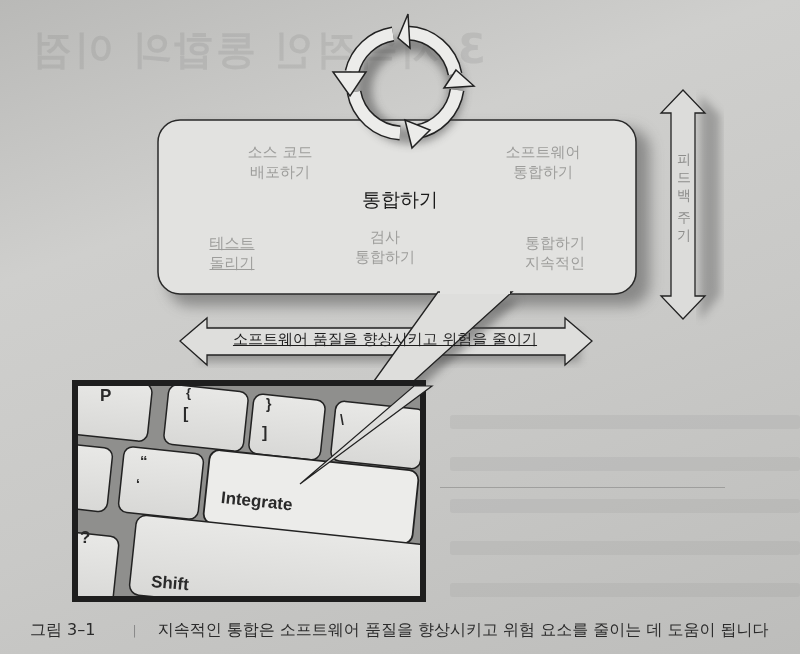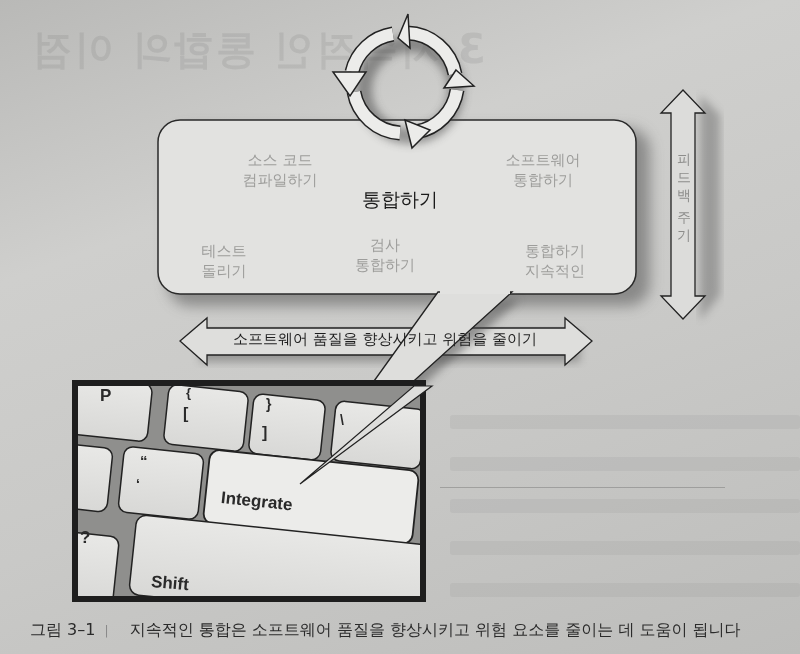--- a/index.html
+++ b/index.html
@@ -16,40 +16,39 @@
     }
     .ghost-lines { position: absolute; left: 440px; top: 415px; width: 360px; height: 190px; }
     .ghost-line { height: 14px; margin: 0 0 28px 10px; background: rgba(120,120,120,0.10); border-radius: 3px; }
     .ghost-rule { position: absolute; left: 440px; top: 487px; width: 285px; height: 1px; background: rgba(90,90,90,0.35); }
 
     .svg-layer { position: absolute; left: 0; top: 0; }
 
     .box-label {
       position: absolute; text-align: center; color: #9d9d9b; font-size: 15px; line-height: 20px;
       white-space: nowrap;
-      margin-top: 8px;
     }
     .center-title {
       position: absolute; left: 330px; top: 187px; width: 140px; text-align: center;
       font-size: 19px; color: #1a1a1a; white-space: nowrap;
     }
     .quality-text {
       position: absolute; left: 210px; top: 330px; width: 350px; text-align: center;
-      font-size: 15px; color: #1e1e1e; white-space: nowrap;
+      font-size: 15px; color: #1e1e1e; white-space: nowrap; text-decoration: underline;
     }
     .feedback-text {
       position: absolute; left: 676px; top: 150px; width: 16px; text-align: center;
       font-size: 14px; line-height: 18px; color: #8d8d8b;
     }
     .key-text { position: absolute; font-weight: bold; color: #2a2a2a; font-family: "Liberation Sans", sans-serif; }
     .caption {
       position: absolute; left: 30px; top: 620px; white-space: nowrap;
       font-size: 16px; color: #2b2b2b;
     }
-    .caption .fig-num { margin-right: 4px; }
+    .caption .fig-num { margin-right: 32px; }
     .caption .sep { color: #888; margin-right: 16px; font-size: 12px; }
   </style>
 </head>
 <body>
 
 <div class="page">
 
   <div class="ghost-heading">3 지속적인 통합의 이점</div>
   <div class="ghost-lines">
     <div class="ghost-line"></div>
@@ -137,27 +136,27 @@
         <rect x="132" y="530" width="300" height="80" rx="10" fill="url(#keyGrad)" stroke="#222" stroke-width="1.5" transform="rotate(6 282 570)"></rect>
       </g>
       <rect x="74" y="382" width="350" height="218" fill="none" stroke="#1e1e1e" stroke-width="4"></rect>
     </g>
 
     <polygon points="414,386 432,386 300,484" fill="#dededc" stroke="#222" stroke-width="1.2"></polygon>
   </svg>
 
   <div class="box-label" style="left:220px; top:142px; width:120px;">
     <div>소스 코드</div>
-    <div>컴파일하기</div>
+    <div>배포하기</div>
   </div>
   <div class="box-label" style="left:478px; top:142px; width:130px;">
     <div>소프트웨어</div>
     <div>통합하기</div>
   </div>
-  <div class="box-label" style="left:184px; top:233px; width:80px;">
+  <div class="box-label" style="left:192px; top:233px; width:80px;text-decoration:underline;">
     <div>테스트</div>
     <div>돌리기</div>
   </div>
   <div class="box-label" style="left:335px; top:227px; width:100px;">
     <div>검사</div>
     <div>통합하기</div>
   </div>
   <div class="box-label" style="left:500px; top:233px; width:110px;">
     <div>통합하기</div>
     <div>지속적인</div>

